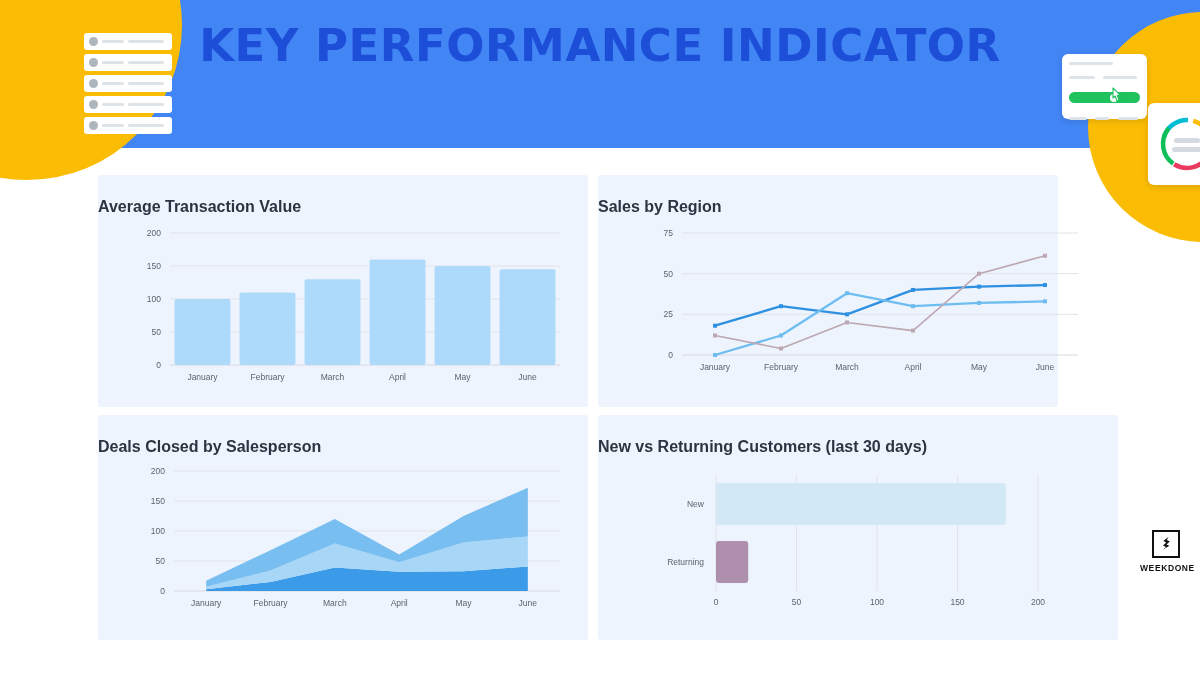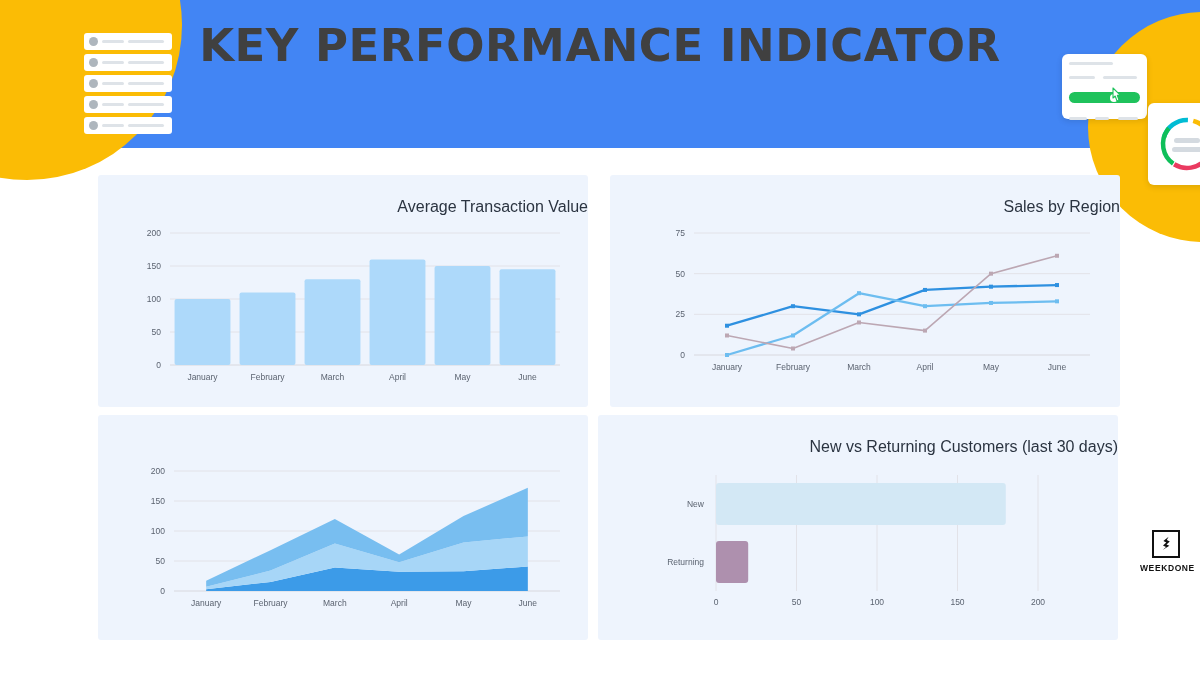--- a/index.html
+++ b/index.html
@@ -21,21 +21,21 @@
     width: 310px; height: 310px; border-radius: 50%;
     background: #FBBC05;
   }
   .yellow-right {
     position: absolute; left: 1088px; top: 12px;
     width: 230px; height: 230px; border-radius: 50%;
     background: #FBBC05;
   }
   .hdr-title {
     position: absolute; left: 190px; top: 20px; width: 820px;
-    text-align: center; color: #404040;
+    text-align: center; color: #1d4ed8;
     font-family: "DejaVu Sans", sans-serif;
     font-weight: 700; font-size: 45px; line-height: 52px;
     letter-spacing: 0.5px;
   }
 
   
   .list-stack { position: absolute; left: 84px; top: 33px; width: 92px; height: 102px; }
   .list-row {
     position: absolute; left: 0; width: 88px; height: 17px;
     background: #ffffff; border-radius: 3px;
@@ -63,25 +63,25 @@
   .donut-card {
     position: absolute; left: 1148px; top: 103px; width: 78px; height: 82px;
     background: #fff; border-radius: 6px; box-shadow: 0 2px 6px rgba(0,0,0,.12);
   }
 
   
   .card {
     position: absolute; background: #EEF4FD; border-radius: 3px;
   }
   .card-title {
-    text-align: right; color: #2B3441; font-size: 16px;
-    font-family: "Liberation Sans", sans-serif; font-weight: 400;
+    text-align: left; color: #2B3441; font-size: 16px;
+    font-family: "Liberation Sans", sans-serif; font-weight: 700;
   }
   #card-1 { left: 98px;  top: 175px; width: 490px; height: 232px; }
-  #card-2 { left: 598px; top: 175px; width: 510px; height: 232px; margin-left: 12px; }
+  #card-2 { left: 598px; top: 175px; width: 460px; height: 232px; }
   #card-3 { left: 98px;  top: 415px; width: 490px; height: 225px; }
   #card-4 { left: 598px; top: 415px; width: 520px; height: 225px; }
   .card-title { padding-top: 23px; }
 
   .plot { position: absolute; left: 0; right: 0; }
   svg text { font-family: "Liberation Sans", sans-serif; fill: #5B6370; }
   .ytick { font-size: 8.5px; text-anchor: end; }
   .xtick { font-size: 8.5px; text-anchor: middle; }
   .grid { stroke: #E2E2E8; stroke-width: 1; }
   .axisline { stroke: #D8D8DE; stroke-width: 1; }
@@ -248,20 +248,21 @@
           <text x="183" y="147" class="xtick">February</text>
           <text x="249" y="147" class="xtick">March</text>
           <text x="315" y="147" class="xtick">April</text>
           <text x="381" y="147" class="xtick">May</text>
           <text x="447" y="147" class="xtick">June</text>
         </g>
     </svg>
   </div>
 
   <div class="card" id="card-3">
+    <div class="card-title">Deals Closed by Salesperson</div>
     <svg class="plot" style="top:48px" width="490" height="172" viewBox="0 0 490 172">
       <g id="c3-grid">
           <line x1="76" x2="462" y1="128" y2="128" class="axisline"></line>
           <line x1="76" x2="462" y1="98" y2="98" class="grid"></line>
           <line x1="76" x2="462" y1="68" y2="68" class="grid"></line>
           <line x1="76" x2="462" y1="38" y2="38" class="grid"></line>
           <line x1="76" x2="462" y1="8" y2="8" class="grid"></line>
         </g>
       <g id="c3-yticks">
           <text x="67" y="131" class="ytick">0</text>

